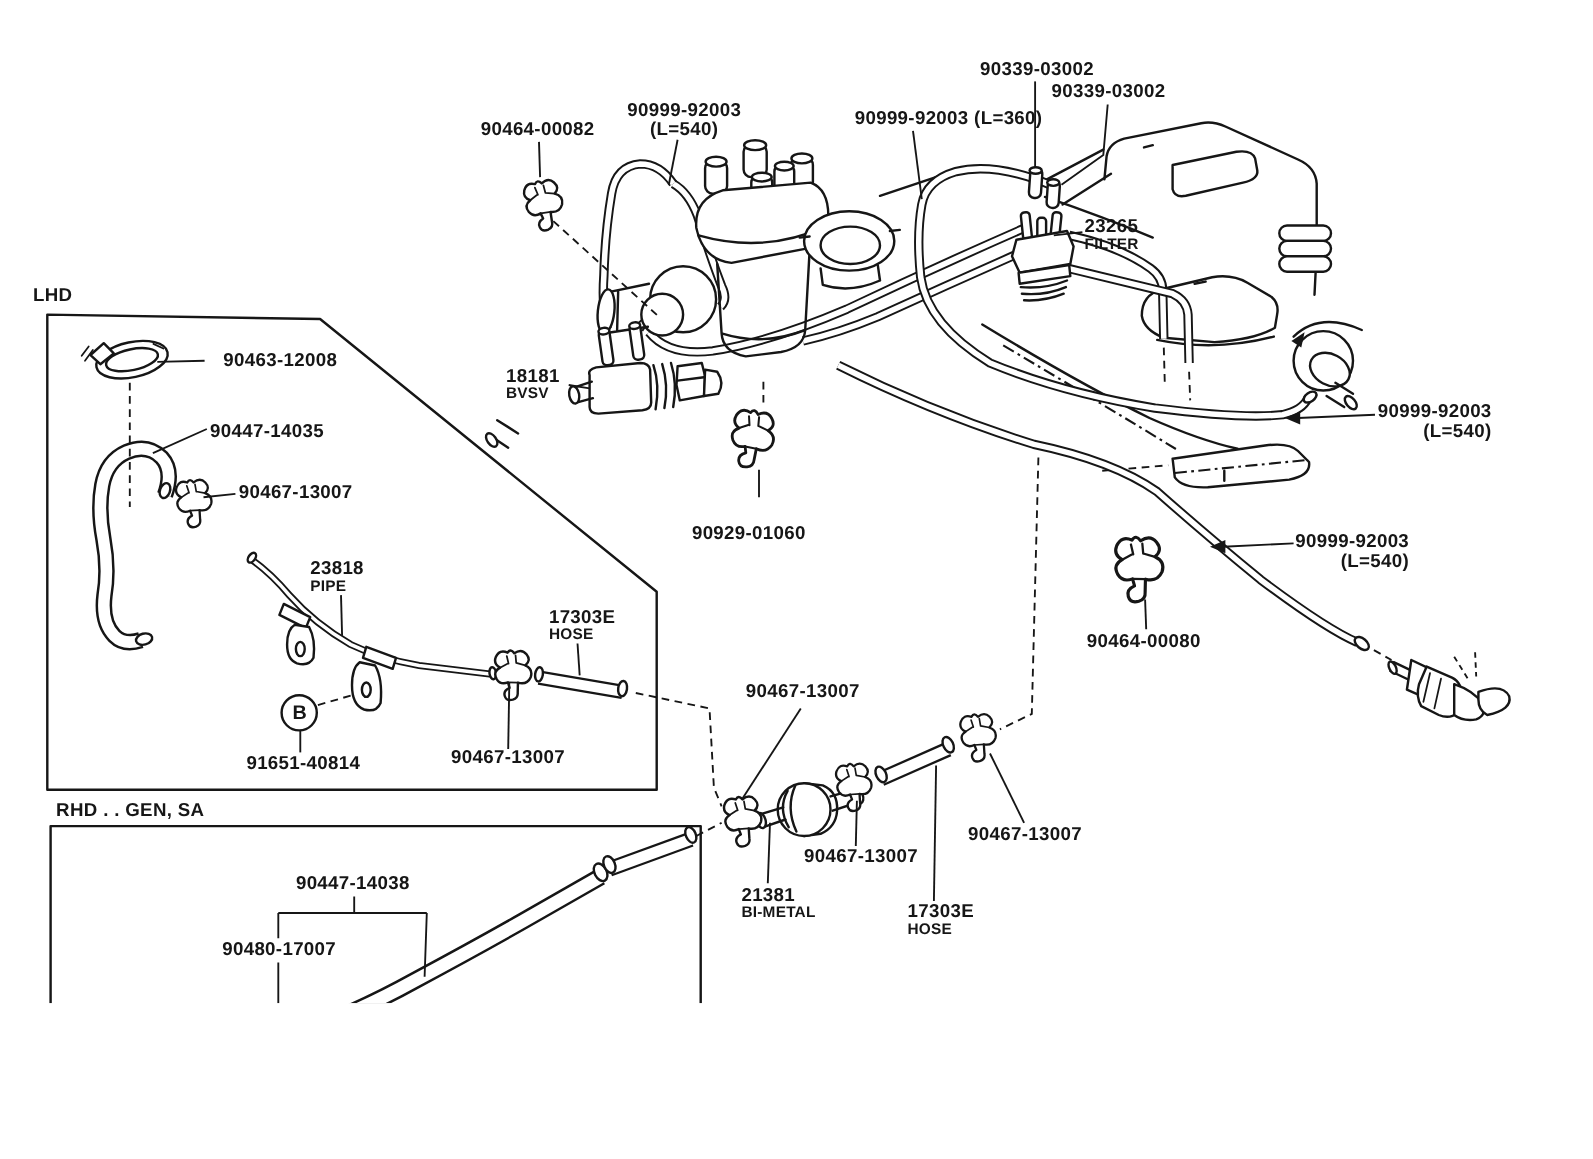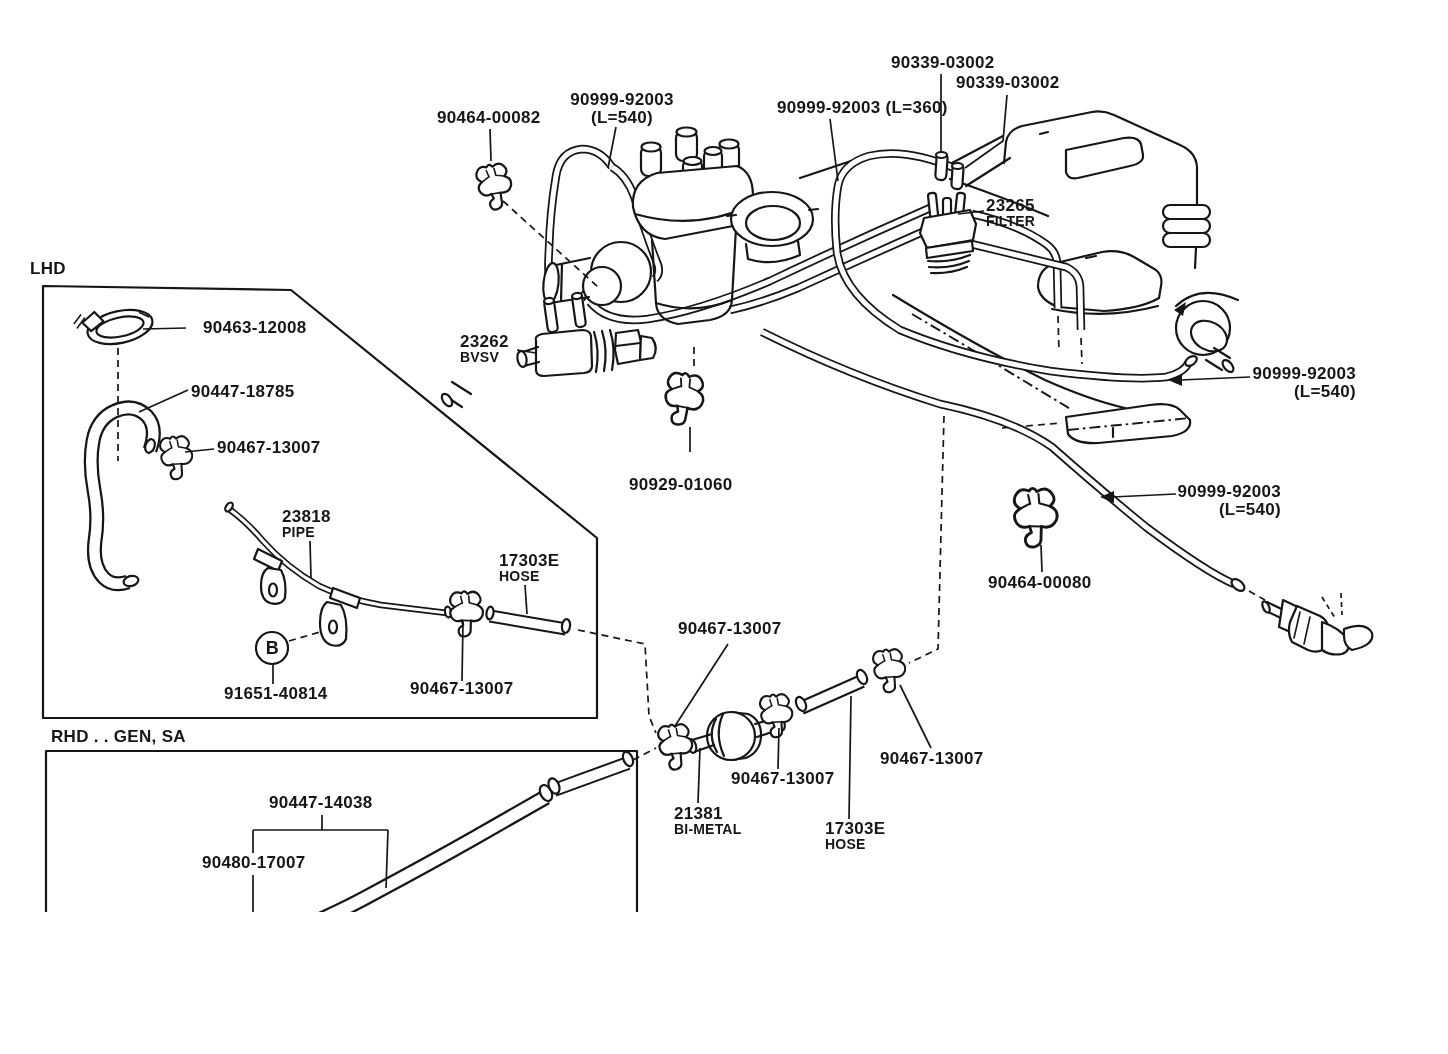--- a/index.html
+++ b/index.html
@@ -305,37 +305,37 @@
     <span style="display:block">90999-92003</span>
     <span style="display:block">(L=540)</span>
   </div>
   <div class="lbl" style="left:777px;top:99px">90999-92003 (L=360)</div>
   <div class="lbl" style="left:437px;top:109px">90464-00082</div>
   <div class="lbl" style="left:986px;top:197px">
     <span style="display:block">23265</span>
     <span class="sub" style="display:block">FILTER</span>
   </div>
   <div class="lbl" style="left:460px;top:333px">
-    <span style="display:block">23262</span>
+    <span style="display:block">18181</span>
     <span class="sub" style="display:block">BVSV</span>
   </div>
   <div class="lbl" style="left:629px;top:476px">90929-01060</div>
   <div class="lbl tR" style="left:1252px;top:365px;width:104px">
     <span style="display:block">90999-92003</span>
     <span style="display:block">(L=540)</span>
   </div>
   <div class="lbl tR" style="left:1177px;top:483px;width:104px">
     <span style="display:block">90999-92003</span>
     <span style="display:block">(L=540)</span>
   </div>
   <div class="lbl" style="left:988px;top:574px">90464-00080</div>
 
   <div class="lbl" style="left:30px;top:260px">LHD</div>
   <div class="lbl" style="left:203px;top:319px">90463-12008</div>
-  <div class="lbl" style="left:191px;top:383px">90447-18785</div>
+  <div class="lbl" style="left:191px;top:383px">90447-14035</div>
   <div class="lbl" style="left:217px;top:439px">90467-13007</div>
   <div class="lbl" style="left:282px;top:508px">
     <span style="display:block">23818</span>
     <span class="sub" style="display:block">PIPE</span>
   </div>
   <div class="lbl" style="left:499px;top:552px">
     <span style="display:block">17303E</span>
     <span class="sub" style="display:block">HOSE</span>
   </div>
   <div class="lbl" style="left:264px;top:639px;width:17px;text-align:center;font-size:18px">B</div>

